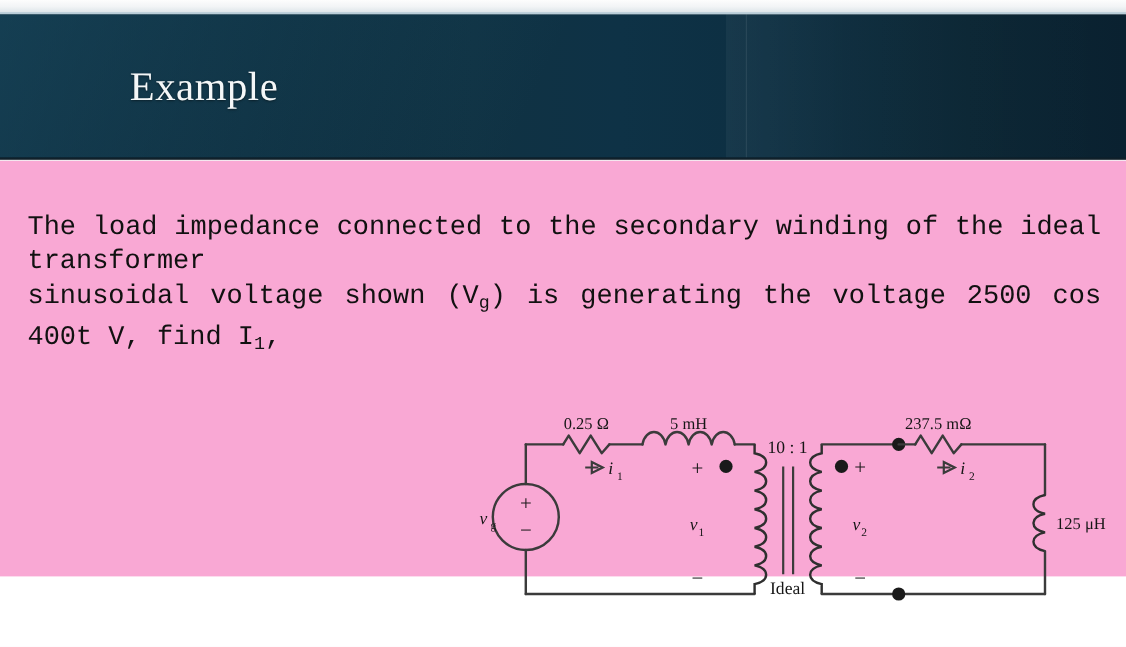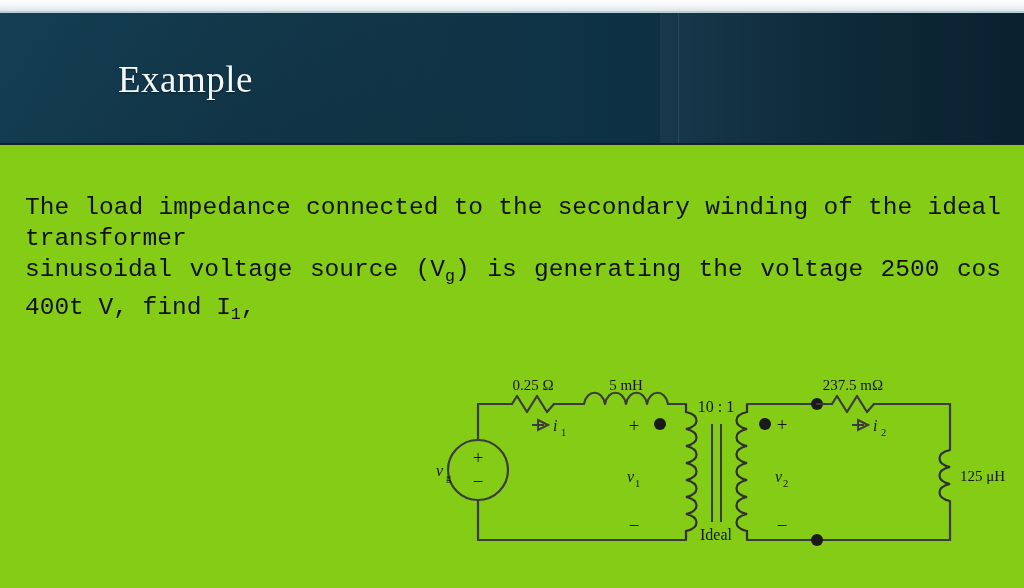--- a/index.html
+++ b/index.html
@@ -6,22 +6,22 @@
   html, body {
     margin: 0; padding: 0;
     width: 1024px; height: 588px;
     background: #ffffff;
     font-family: "Liberation Serif", "DejaVu Serif", serif;
     overflow: hidden;
   }
   #page {
     position: relative;
     width: 1024px;
-    height: 588px;
-    background: #84cc16;
+    height: 524px;
+    background: #f9a8d4;
   }
 
   
   .banner-wrap {
     position: absolute;
     left: 0; top: 0;
     width: 1024px; height: 146px;
     background: #ffffff;
   }
   .banner-topline {
@@ -120,21 +120,21 @@
     <div class="banner-seam"></div>
     <div class="banner-bottomline"></div>
     <div class="banner-title">Example</div>
   </div>
 
   <div class="prose">
     <div>
       <span>The load impedance connected to the secondary winding of the ideal transformer</span>
     </div>
     <div>
-      <span>sinusoidal voltage source (V</span><sub>g</sub><span>) is generating the voltage 2500 cos 400t V, find I</span><sub>1</sub><span>,</span>
+      <span>sinusoidal voltage shown (V</span><sub>g</sub><span>) is generating the voltage 2500 cos 400t V, find I</span><sub>1</sub><span>,</span>
     </div>
   </div>
 
   <div class="circuit">
     <svg width="600" height="224" viewBox="0 0 600 224" xmlns="http://www.w3.org/2000/svg">
 
       <path class="wire" d="M 58 42 L 92 42"></path>
 
       <path class="wire" d="M 92 42 L 97 34 L 107 50 L 117 34 L 127 50 L 134 42"></path>
 

